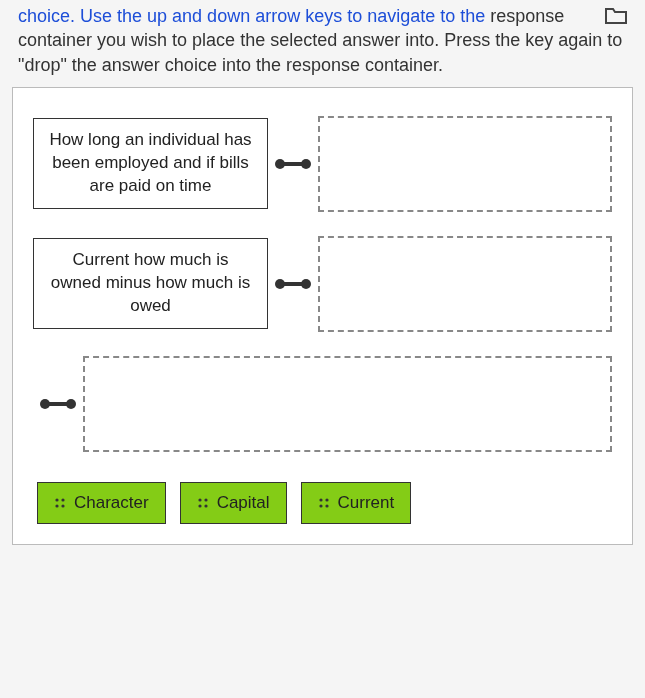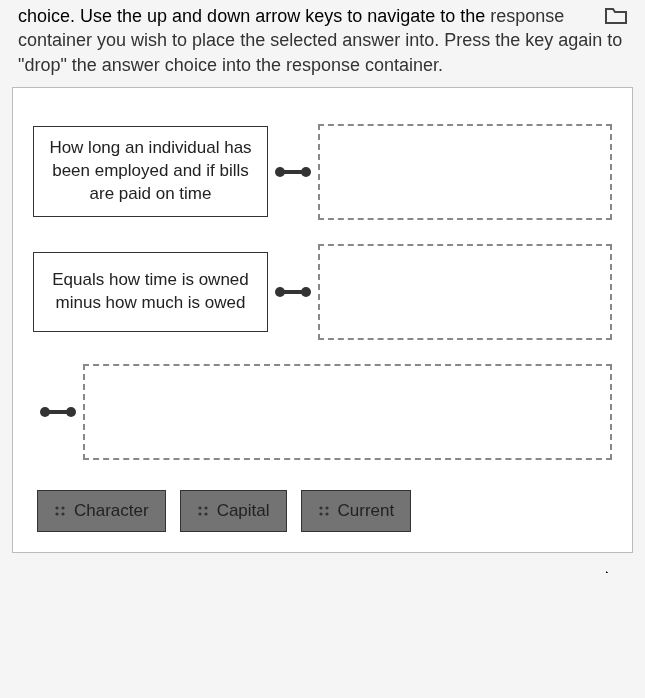--- a/index.html
+++ b/index.html
@@ -13,26 +13,26 @@
   .page {
     padding: 0 12px 20px 12px;
   }
   .instructions {
     font-size: 18px;
     line-height: 1.35;
     color: #333;
     padding: 4px 6px 10px 6px;
   }
   .instructions .cutoff {
-    color: #000000;
+    color: #1d4ed8;
   }
   .matching-area {
     border: 1px solid #bbb;
     background: #fff;
-    padding: 36px 20px 20px 20px;
+    padding: 28px 20px 20px 20px;
   }
   .row {
     display: flex;
     align-items: center;
     margin-bottom: 24px;
   }
   .prompt-box {
     width: 235px;
     min-height: 80px;
     border: 1.5px solid #333;
@@ -65,21 +65,21 @@
   }
   .choices-row {
     display: flex;
     gap: 14px;
     margin-top: 30px;
     padding: 0 4px;
     justify-content: flex-start;
   }
   .choice {
     border: 1.5px solid #333;
-    background: #737373;
+    background: #84cc16;
     padding: 10px 16px;
     font-size: 17px;
     display: flex;
     align-items: center;
     gap: 8px;
     cursor: grab;
     user-select: none;
   }
   .grip {
     display: inline-block;
@@ -129,21 +129,21 @@
             <rect x="6" y="5" width="26" height="4" fill="#333"></rect>
             <circle cx="32" cy="7" r="5" fill="#333"></circle>
           </svg>
         </div>
         <div class="drop-zone"></div>
       </div>
 
 
       <div class="row">
         <div class="prompt-box">
-          <span>Equals how time is owned minus how much is owed</span>
+          <span>Current how much is owned minus how much is owed</span>
         </div>
         <div class="connector">
           <svg width="38" height="14" viewBox="0 0 38 14">
             <circle cx="6" cy="7" r="5" fill="#333"></circle>
             <rect x="6" y="5" width="26" height="4" fill="#333"></rect>
             <circle cx="32" cy="7" r="5" fill="#333"></circle>
           </svg>
         </div>
         <div class="drop-zone"></div>
       </div>

